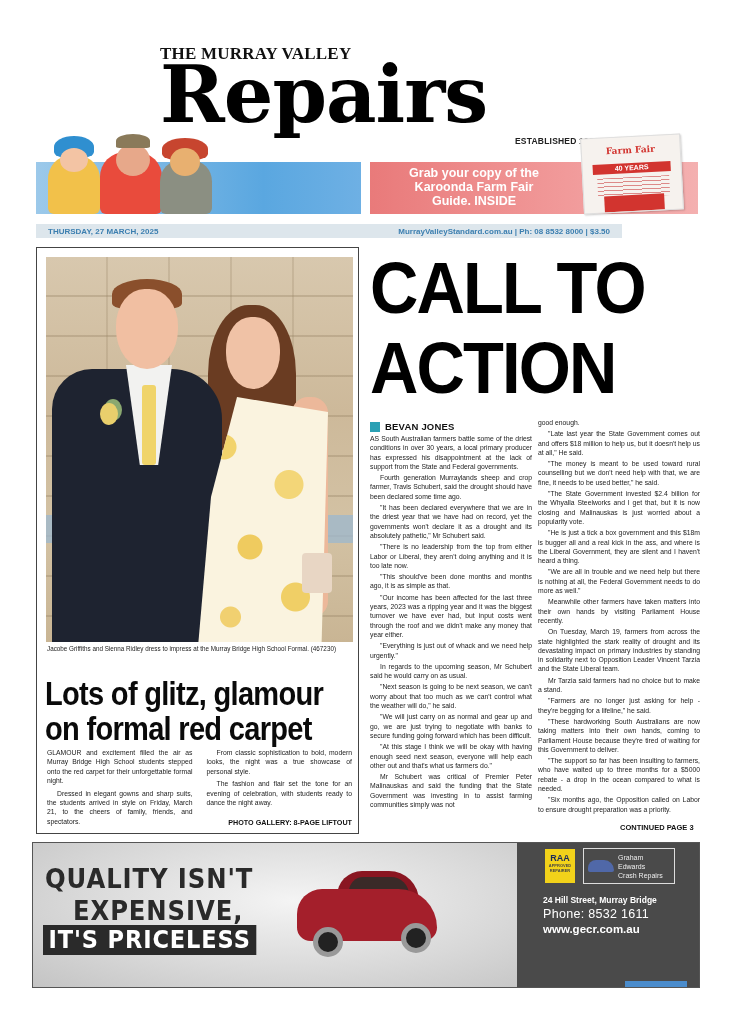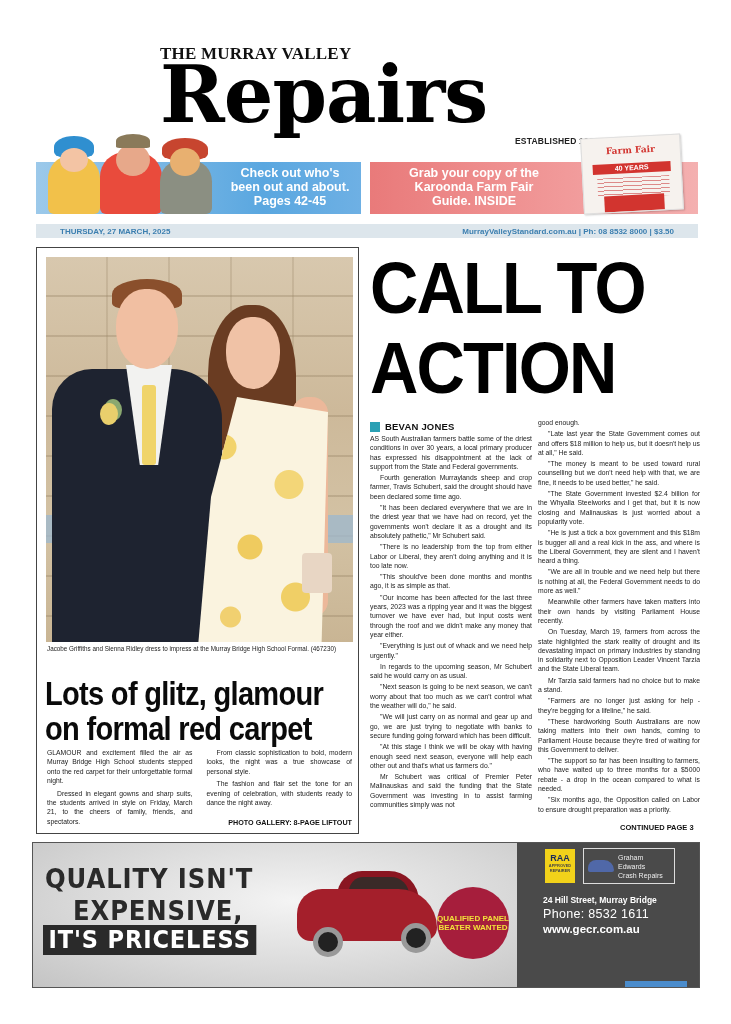--- a/index.html
+++ b/index.html
@@ -29,21 +29,21 @@
   .promo-text { position: absolute; color: #fff; font-weight: bold; font-size: 12.5px; line-height: 14px; text-align: center; }
   .promo-left .promo-text { left: 186px; width: 136px; top: 4px; }
   .promo-right .promo-text { left: 14px; width: 180px; top: 4px; }
   .guide-cover { position: absolute; left: 212px; top: -26px; width: 100px; height: 76px; background: #f6f2ee; transform: rotate(-3deg); border: 1px solid #ddd; box-shadow: 1px 1px 2px rgba(0,0,0,0.2); overflow: hidden; }
   .guide-cover .gc-title { position: absolute; left: 24px; top: 8px; font-size: 9px; font-weight: bold; color: #d2342f; font-family: "DejaVu Serif", serif; }
   .guide-cover .gc-band { position: absolute; left: 10px; top: 26px; width: 78px; height: 10px; background: #d2342f; color: #fff; font-size: 7px; font-weight: bold; text-align: center; line-height: 10px; }
   .guide-cover .gc-lines { position: absolute; left: 14px; top: 40px; width: 72px; height: 20px; background: repeating-linear-gradient(180deg, #c44 0 1px, transparent 1px 4px); opacity: 0.6; }
   .guide-cover .gc-block { position: absolute; left: 20px; top: 58px; width: 60px; height: 16px; background: #d2342f; }
 
   
-  .datebar { position: absolute; left: 36px; top: 224px; width: 662px; height: 14px; background: #dde6ec; display: flex; align-items: center; justify-content: space-between; padding: 0 24px; }
+  .datebar { position: absolute; left: 36px; top: 224px; width: 586px; height: 14px; background: #dde6ec; display: flex; align-items: center; justify-content: space-between; padding: 0 12px; }
   .datebar span { font-size: 8px; font-weight: bold; color: #3c7fb0; }
 
   
   .left-box { position: absolute; left: 36px; top: 247px; width: 323px; height: 587px; border: 1px solid #444; }
   .photo { position: absolute; left: 9px; top: 9px; width: 307px; height: 385px; background: linear-gradient(180deg, #d8c8ae 0%, #cdb99a 40%, #d3c2a4 70%, #c9b594 100%); overflow: hidden; }
   .photo .bricks { position: absolute; inset: 0; background:
       repeating-linear-gradient(180deg, transparent 0 38px, rgba(150,130,100,0.35) 38px 40px),
       repeating-linear-gradient(90deg, transparent 0 60px, rgba(150,130,100,0.25) 60px 62px); }
   .photo .window-strip { position: absolute; left: 0; top: 258px; width: 100%; height: 28px; background: #9fb8cc; opacity: 0.8; }
   .boy-body { position: absolute; left: 6px; top: 112px; width: 170px; height: 290px; background: #1e2330; border-radius: 40px 50px 0 0; }
@@ -122,25 +122,20 @@
     <div class="person p1"></div>
     <div class="p1h"></div>
     <div class="p1f"></div>
     <div class="person p2"></div>
     <div class="p2f"></div>
     <div class="p2h"></div>
     <div class="person p3"></div>
     <div class="p3h"></div>
     <div class="p3f"></div>
   </div>
-  <div class="promo-text">
-    <div>Check out who's</div>
-    <div>been out and about.</div>
-    <div>Pages 42-45</div>
-  </div>
 </div>
 
 <div class="promo promo-right">
   <div class="promo-text">
     <div>Grab your copy of the</div>
     <div>Karoonda Farm Fair</div>
     <div>Guide. INSIDE</div>
   </div>
   <div class="guide-cover">
     <div class="gc-title">Farm Fair</div>
@@ -230,21 +225,20 @@
     <div class="ad-line ad-l1">QUALITY ISN'T</div>
     <div class="ad-line ad-l2">EXPENSIVE,</div>
     <div class="ad-line ad-l3">IT'S PRICELESS</div>
     <div class="car">
       <div class="car-roof"></div>
       <div class="car-win"></div>
       <div class="car-body"></div>
       <div class="wheel w1"></div>
       <div class="wheel w2"></div>
     </div>
-    <div class="ad-badge">QUALIFIED PANEL BEATER WANTED</div>
   </div>
   <div class="ad-right">
     <div class="raa">
       <span>RAA</span>
       <small>APPROVED REPAIRER</small>
     </div>
     <div class="gecr-logo">
       <div class="gecr-car"></div>
       <div class="gecr-name">
         <div>Graham Edwards</div>

